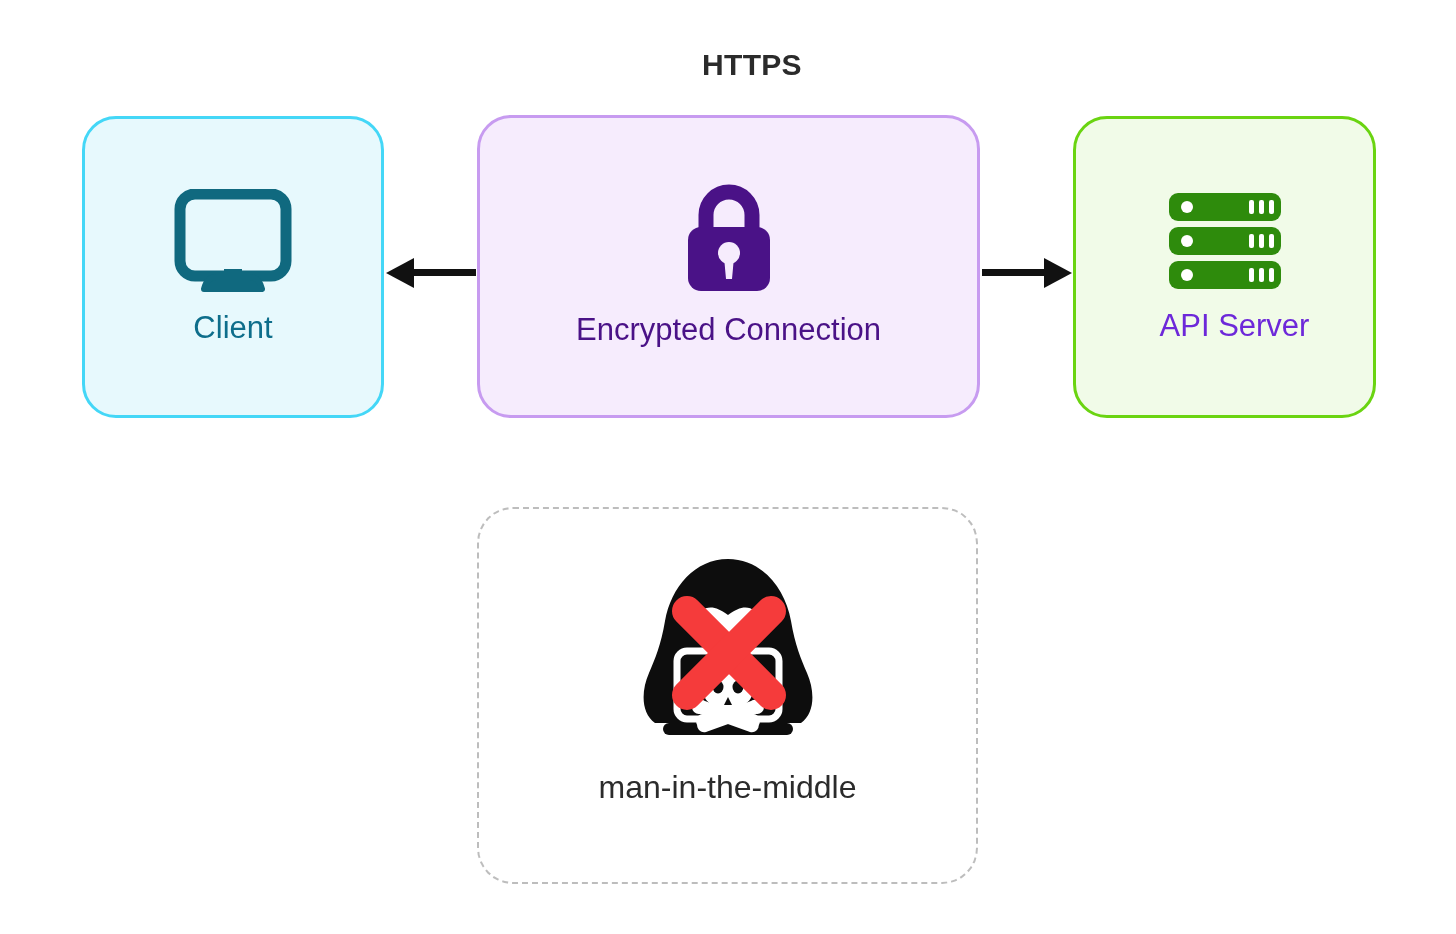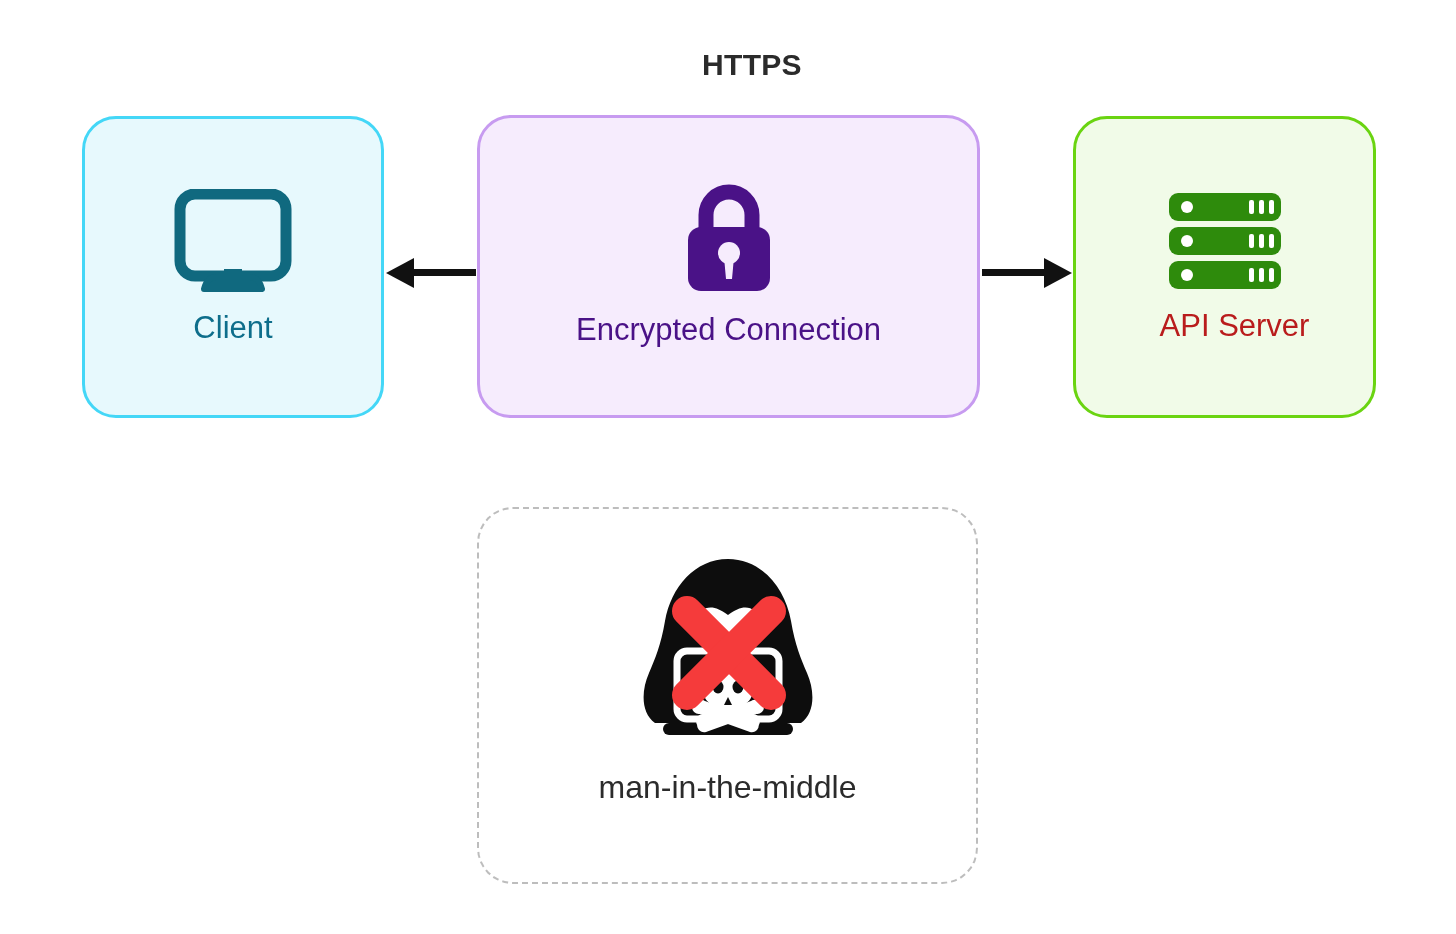--- a/index.html
+++ b/index.html
@@ -81,21 +81,21 @@
 
   
   #node-server {
     left: 1073px;
     top: 116px;
     width: 303px;
     height: 302px;
     background: #f1fbe8;
     border: 3px solid #6ad411;
   }
-  #node-server .node-label { color: #b91c1c; margin-left: 20px; }
+  #node-server .node-label { color: #6d28d9; margin-left: 20px; }
 
   
   .arrow {
     position: absolute;
     line-height: 0;
   }
   #arrow-to-client { left: 386px; top: 256px; }
   #arrow-to-server { left: 982px; top: 256px; }
 
   

